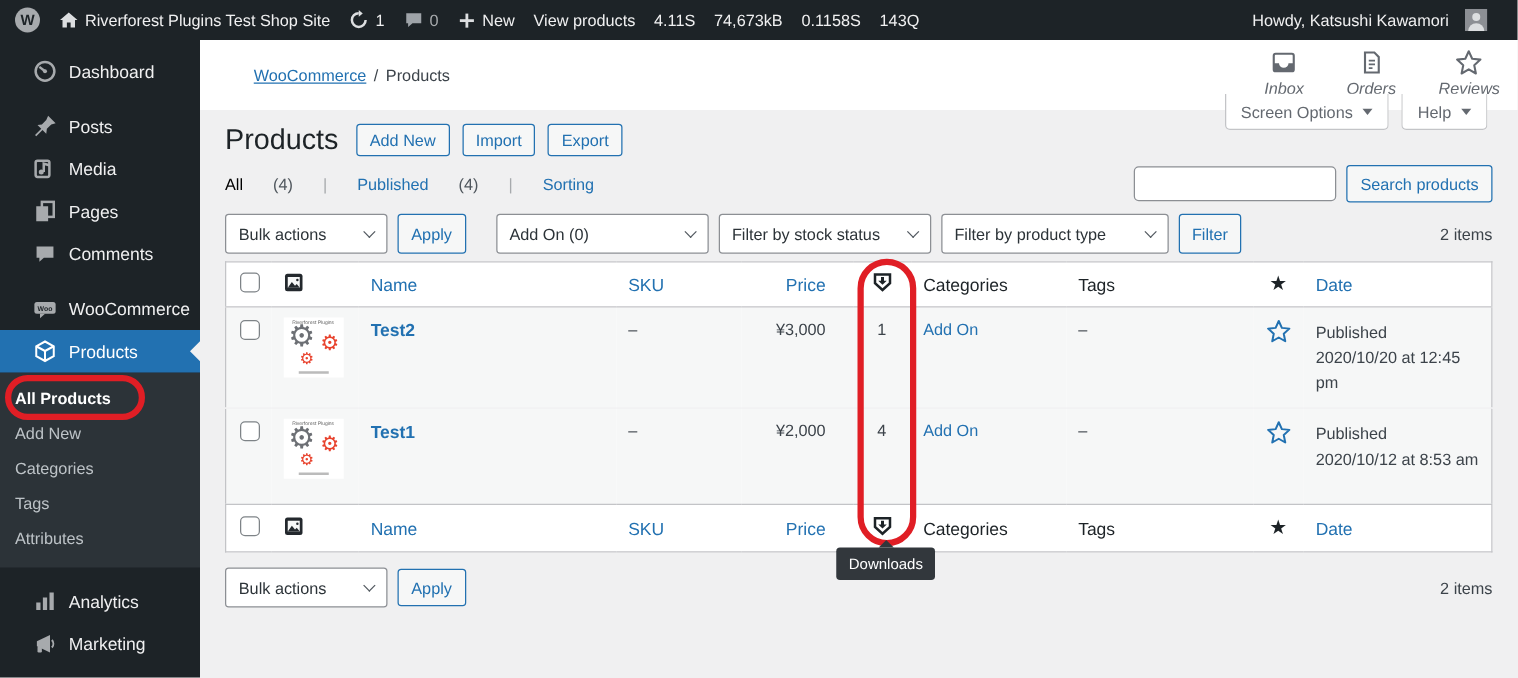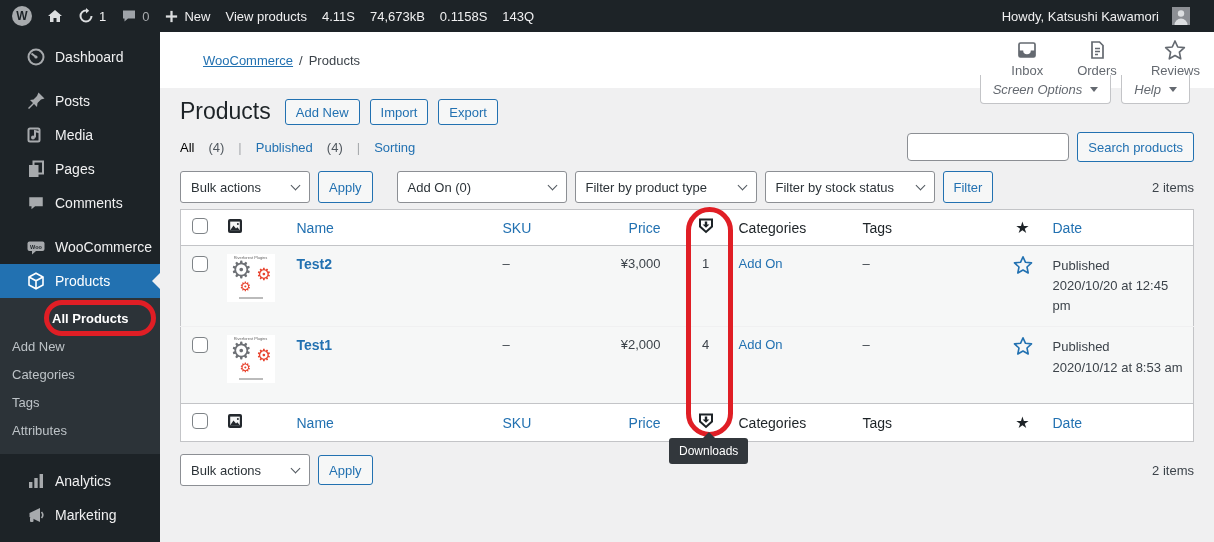--- a/index.html
+++ b/index.html
@@ -22,47 +22,47 @@
     color:#f0f0f1;padding-top:8px;overflow:hidden;}
   .menu-item{height:34px;display:flex;align-items:center;gap:9px;padding:0 26px;font-size:14px;cursor:pointer;}
   .menu-item .mi{width:20px;height:20px;flex:0 0 20px;display:flex;align-items:center;justify-content:center;}
   .menu-sep{height:10px;}
   .menu-item.active{background:#2271b1;color:#fff;position:relative;}
   .menu-item.active::after{content:"";position:absolute;right:0;top:50%;margin-top:-8px;
     border:8px solid transparent;border-right-color:#f0f0f1;}
   .submenu{background:#2c3338;padding:6px 0 10px;}
   .submenu-item{height:28px;display:flex;align-items:center;padding:0 12px;font-size:13px;
     color:#bdc3c7;cursor:pointer;position:relative;}
-  .submenu-item.current{color:#fff;font-weight:700;margin-left:40px;}
+  .submenu-item.current{color:#fff;font-weight:700;}
   .anno-oval{position:absolute;left:4px;top:-4px;width:112px;height:36px;border:5px solid #e01e25;
     border-radius:18px;pointer-events:none;}
 
   
   #main{position:absolute;left:160px;top:32px;width:1054px;height:510px;background:#f0f0f1;}
   #topstrip{height:56px;background:#fff;position:relative;}
   .breadcrumb{position:absolute;left:43px;top:0;height:56px;display:flex;align-items:center;gap:6px;font-size:13px;}
   .breadcrumb a{color:#2271b1;text-decoration:underline;cursor:pointer;}
   .crumb-dim{color:#3c434a;}
   .activity{position:absolute;right:14px;top:7px;display:flex;gap:34px;}
-  .act-item{display:flex;flex-direction:column;align-items:center;gap:2px;color:#646970;font-size:13px;cursor:pointer;}
-  #screen-meta{position:absolute;right:24px;top:43px;display:flex;gap:10px;z-index:5;font-style:italic;}
+  .act-item{display:flex;flex-direction:column;align-items:center;gap:2px;color:#646970;font-size:13px;cursor:pointer;font-style:italic;}
+  #screen-meta{position:absolute;right:24px;top:43px;display:flex;gap:10px;z-index:5;}
   .meta-tab{background:#fff;border:1px solid #c3c4c7;border-top:none;border-radius:0 0 4px 4px;
     height:29px;display:flex;align-items:center;padding:0 12px;color:#646970;font-size:13px;gap:8px;cursor:pointer;}
   .caret-down{width:0;height:0;border-left:4px solid transparent;border-right:4px solid transparent;
     border-top:5px solid #646970;}
 
   #pagebody{padding:0 20px;}
   .h1-row{margin-top:11px;display:flex;align-items:center;gap:10px;}
   h1{font-size:23px;font-weight:400;color:#1d2327;margin:0 4px 0 0;line-height:1.1;}
   .btn{display:inline-flex;align-items:center;justify-content:center;background:#f6f7f7;
     border:1px solid #2271b1;border-radius:3px;color:#2271b1;font-size:13px;height:30px;
     padding:0 10px;cursor:pointer;white-space:nowrap;}
   .h1-row .btn{height:26px;}
   .views-row{margin-top:7px;display:flex;align-items:center;justify-content:space-between;height:30px;}
-  .views{display:flex;align-items:center;gap:14px;font-size:13px;}
+  .views{display:flex;align-items:center;gap:24px;font-size:13px;}
   .views .cur{color:#000;}
   .views a{color:#2271b1;cursor:pointer;text-decoration:none;}
   .views .cnt{color:#50575e;}
   .views .sep{color:#a7aaad;}
   .search-box{display:flex;align-items:center;gap:8px;padding-left:44px;}
   .search-input{width:162px;height:28px;border:1px solid #8c8f94;border-radius:4px;background:#fff;
     padding:0 8px;font-size:13px;font-family:"Liberation Sans",sans-serif;}
   .toolbar{margin-top:9px;display:flex;align-items:center;justify-content:space-between;}
   .tb-left{display:flex;align-items:center;gap:8px;}
   .select{display:inline-flex;align-items:center;justify-content:space-between;height:32px;
@@ -114,20 +114,21 @@
 <body>
 
 <div id="adminbar">
   <span class="ab-item">
       <span class="wp-logo"></span>
     </span>
   <span class="ab-item">
     <svg width="16" height="16" viewBox="0 0 16 16">
         <path d="M8 2 L15 8 H13 V14 H9.5 V10 H6.5 V14 H3 V8 H1 Z" fill="#dcdee0"></path>
       </svg>
+    <span>Riverforest Plugins Test Shop Site</span>
   </span>
   <span class="ab-item">
     <svg width="16" height="16" viewBox="0 0 16 16">
         <path d="M8 2.5 a5.5 5.5 0 1 0 5.5 5.5" fill="none" stroke="#dcdee0" stroke-width="2"></path>
         <polygon points="8,0 8,5.4 11.2,2.7" fill="#dcdee0"></polygon>
       </svg>
     <span>1</span>
   </span>
   <span class="ab-item">
     <svg width="16" height="16" viewBox="0 0 16 16">
@@ -341,26 +342,26 @@
         <div class="select" style="width:130px">
           <span>Bulk actions</span>
             <span class="chev"></span>
         </div>
         <span class="btn" style="height:32px">Apply</span>
         <span class="gap16"></span>
         <div class="select" style="width:170px">
           <span>Add On  (0)</span>
             <span class="chev"></span>
         </div>
+        <div class="select" style="width:170px">
+          <span>Filter by stock status</span>
+            <span class="chev"></span>
+        </div>
         <div class="select" style="width:182px">
           <span>Filter by product type</span>
-            <span class="chev"></span>
-        </div>
-        <div class="select" style="width:170px">
-          <span>Filter by stock status</span>
             <span class="chev"></span>
         </div>
         <span class="btn" style="height:32px">Filter</span>
       </div>
       <span class="items-count">2 items</span>
     </div>
 
     <div class="table-wrap">
       <table class="products">
         <colgroup>

